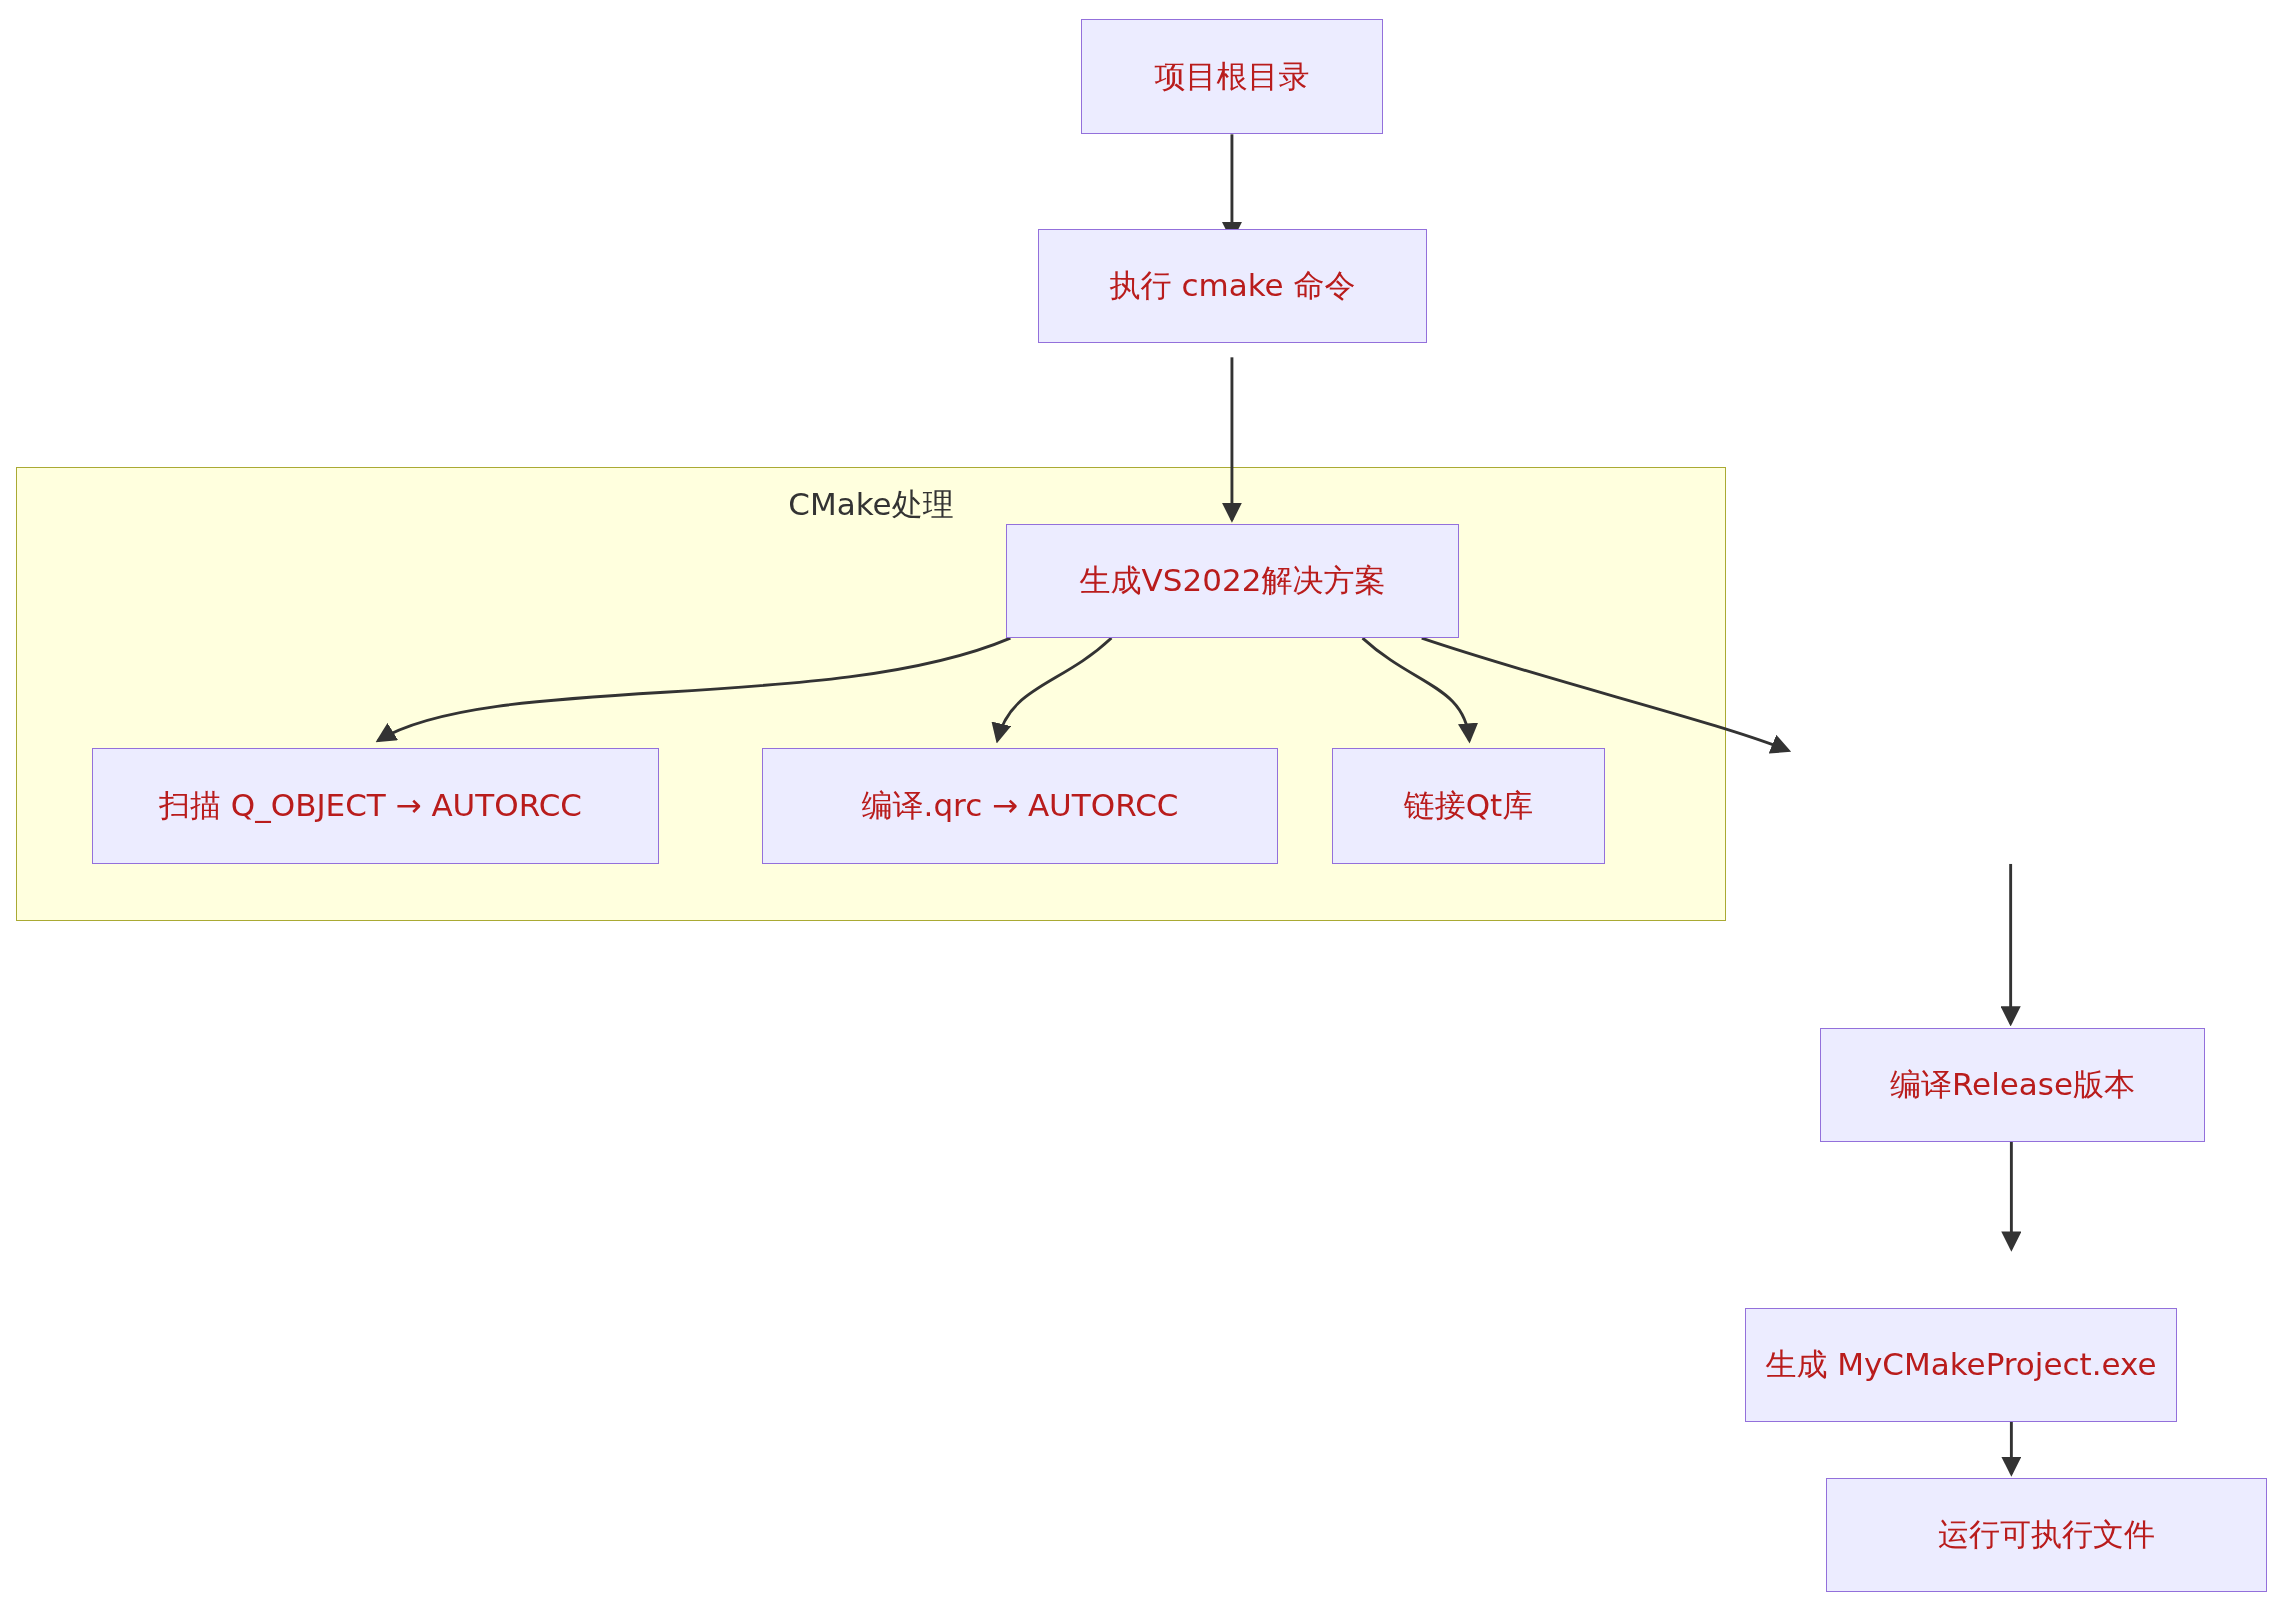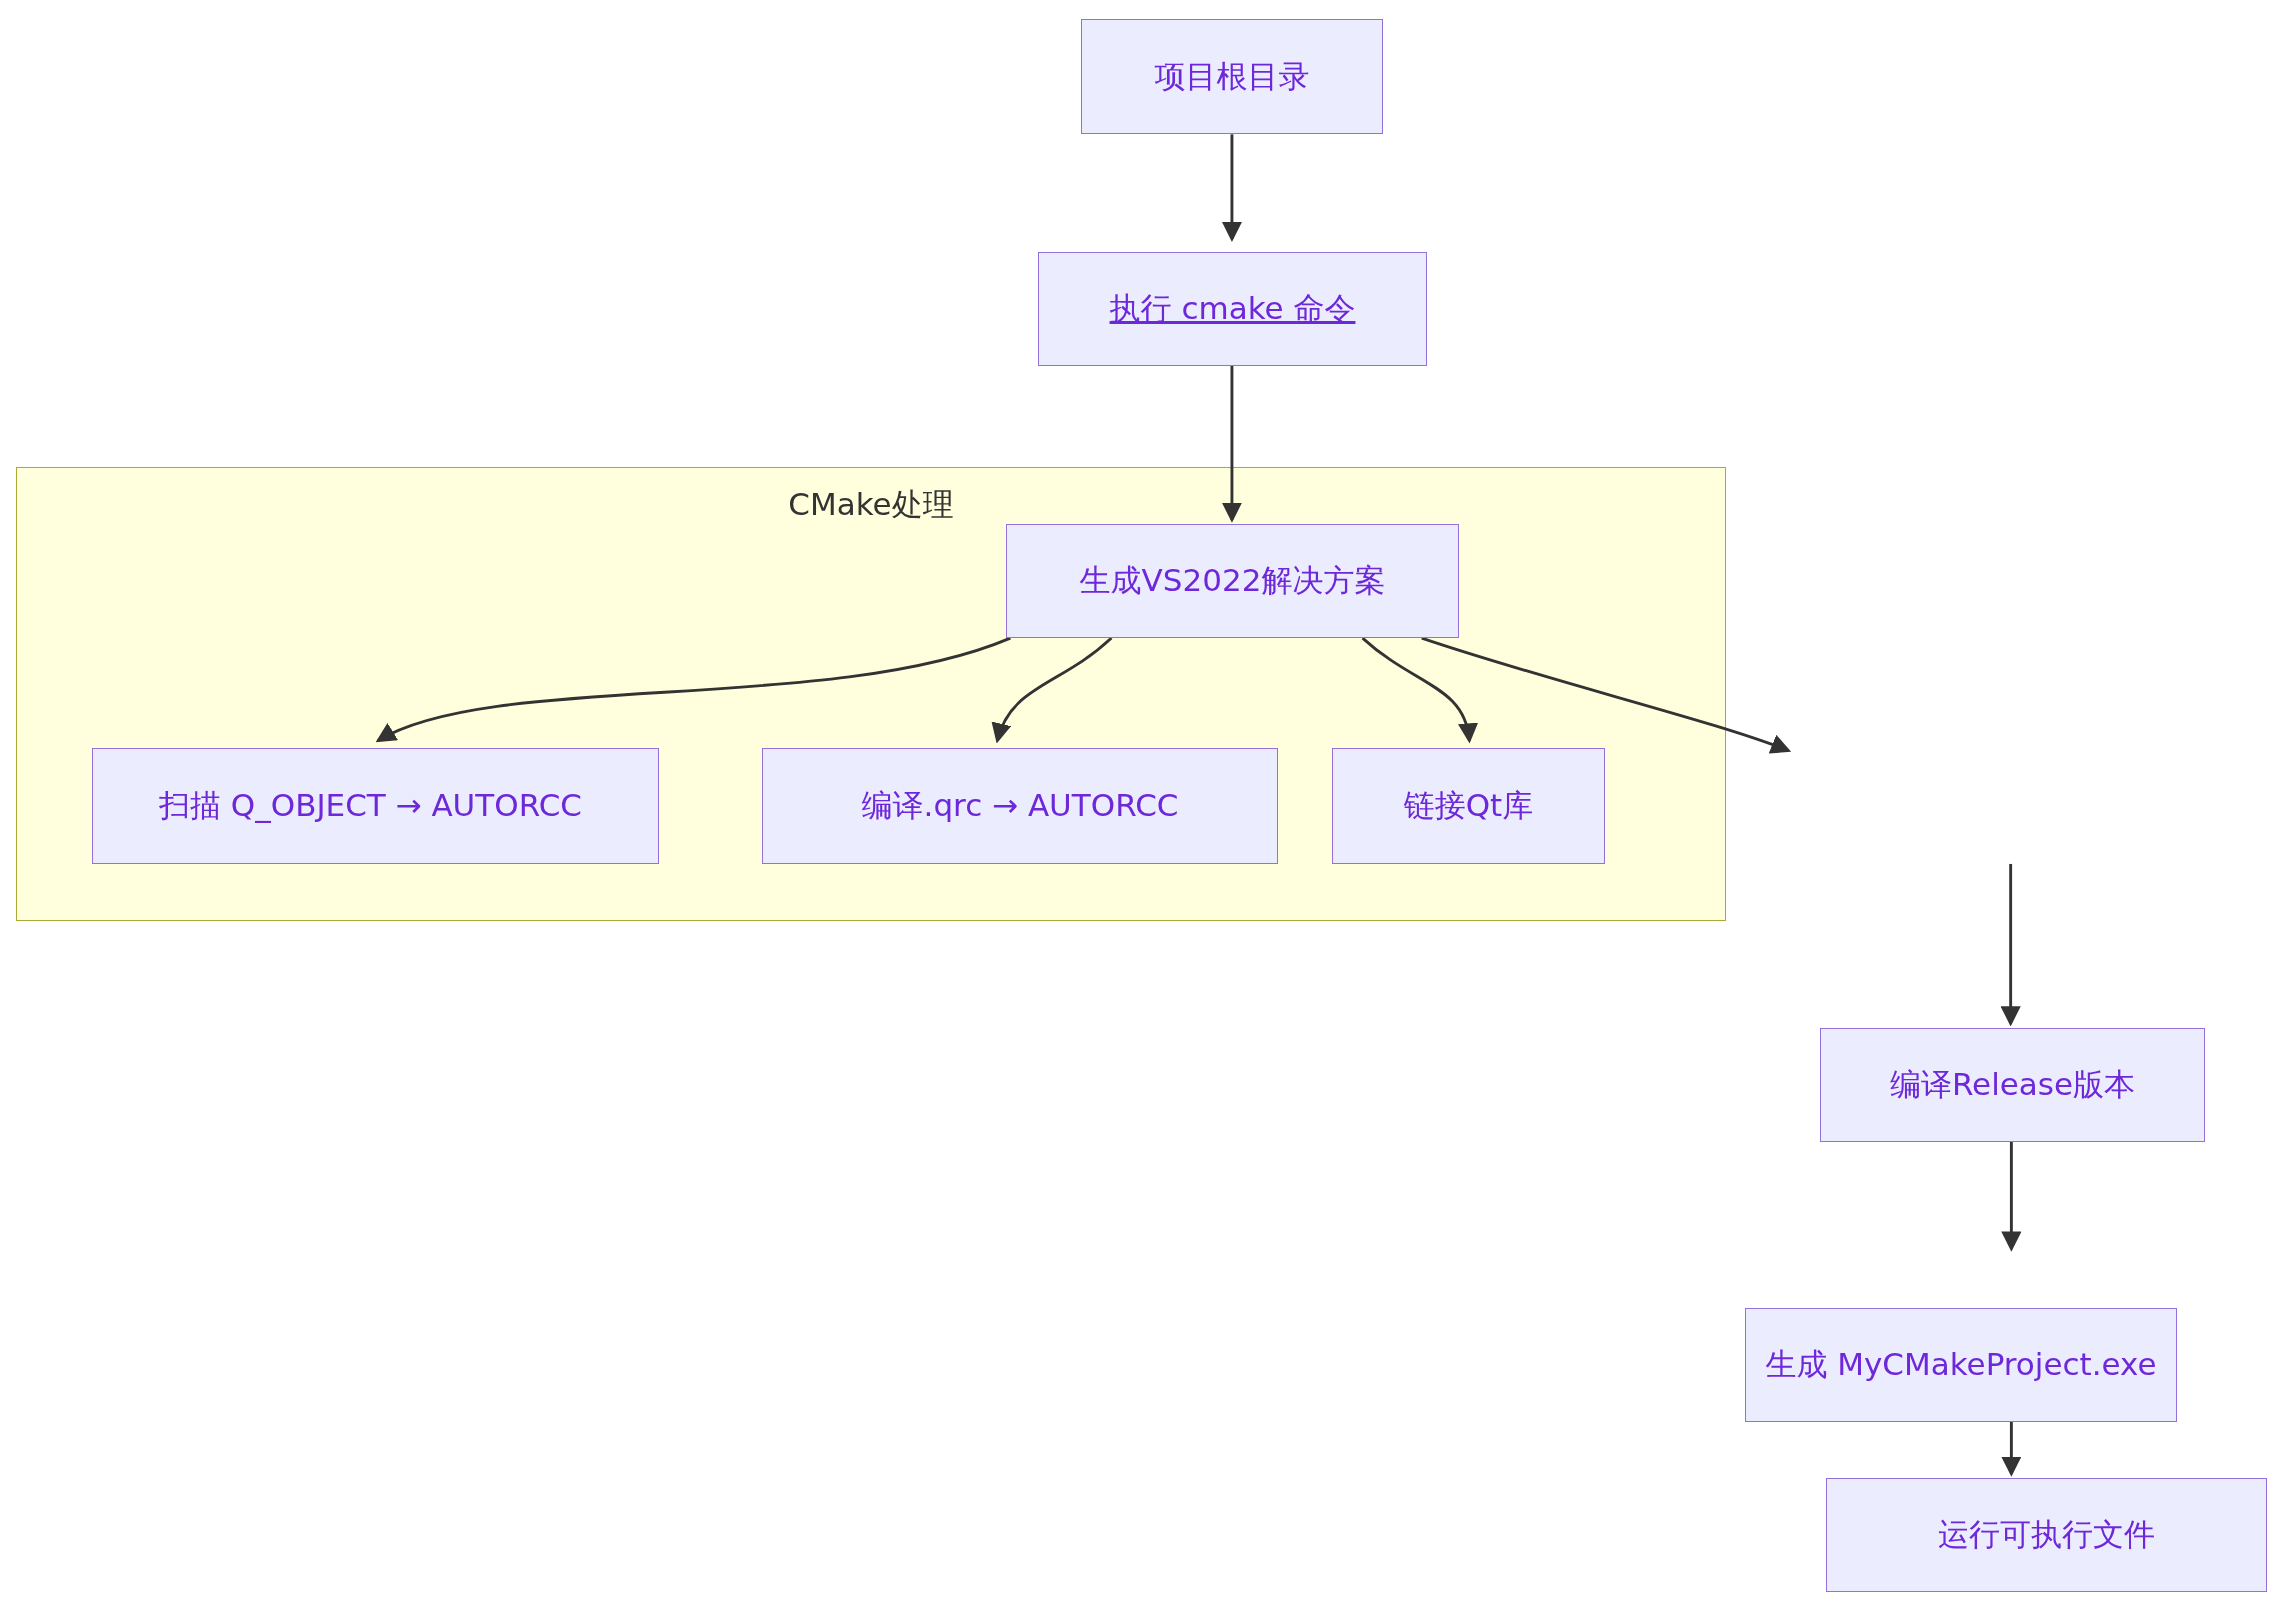--- a/index.html
+++ b/index.html
@@ -50,26 +50,26 @@
   }
   .node {
     position: absolute;
     background: #ECECFF;
     border: 1.8px solid #9370DB;
     box-sizing: border-box;
     display: flex;
     align-items: center;
     justify-content: center;
     font-size: 31px;
-    color: #6d28d9;
+    color: #b91c1c;
     white-space: nowrap;
   }
   .node span { display: inline-block; }
   #nA { left: 1081px; top:   19px; width: 302px; height: 115px; }
-  #nB { left: 1038px; top:  252px; width: 389px; height: 114px; text-decoration: underline; }
+  #nB { left: 1038px; top:  229px; width: 389px; height: 114px; }
   #nC { left: 1006px; top:  524px; width: 453px; height: 114px; }
   #nD { left:  92px; top: 748px; width: 567px; height: 116px;
         justify-content: flex-start; padding-left: 66px; }
   #nD .clip { max-width: 422px; overflow: hidden; }
   #nE { left: 762px; top: 748px; width: 516px; height: 116px; }
   #nF { left: 1332px; top: 748px; width: 273px; height: 116px; }
   #nG { left: 1797px; top: 748px; width: 428px; height: 116px; }
   #nH { left: 1820px; top: 1028px; width: 385px; height: 114px; }
   #nI { left: 1745px; top: 1308px; width: 432px; height: 114px; }
   #nJ { left: 1826px; top: 1478px; width: 441px; height: 114px; }

